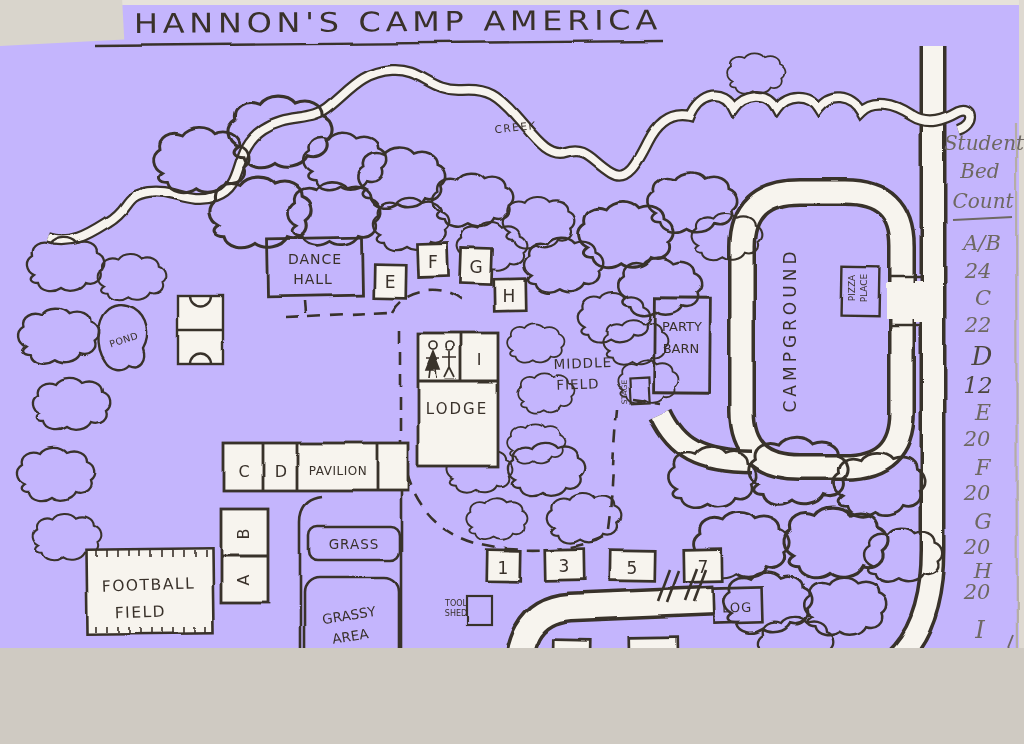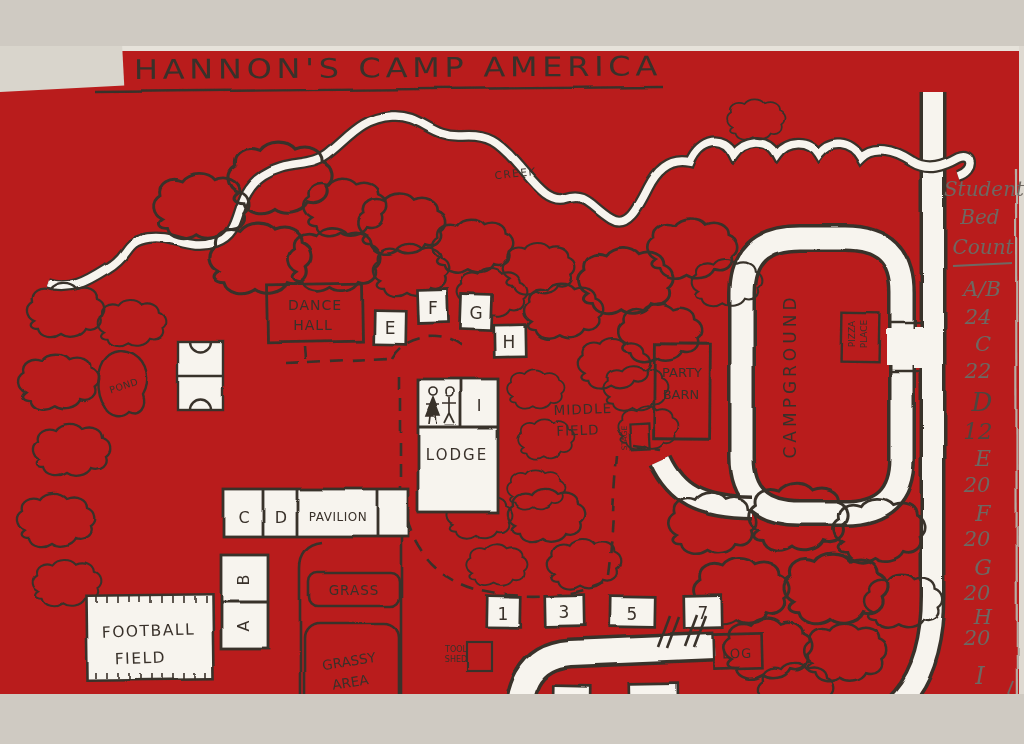--- a/index.html
+++ b/index.html
@@ -1,20 +1,19 @@
 <!DOCTYPE html>
 <html><head>
 <meta charset="utf-8">
 <style>
   html,body{margin:0;padding:0;background:#cfcac2;}
   .paper{
     position:relative;width:1024px;height:648px;overflow:hidden;
-    background:#b91c1c;
+    background:#c4b5fd;
     font-family:"DejaVu Sans",sans-serif;
-    margin-top:46px;
   }
   svg{position:absolute;left:0;top:0;}
   .ink{stroke:#39312a;fill:none;}
   .mapTxt{fill:#39312a;font-family:"DejaVu Sans",sans-serif;}
   .penc{fill:#6e6862;font-family:"DejaVu Serif",serif;font-style:italic;}
   .pencDark{fill:#4c463f;font-family:"DejaVu Serif",serif;font-style:italic;}
 </style>
 </head>
 <body>
 

